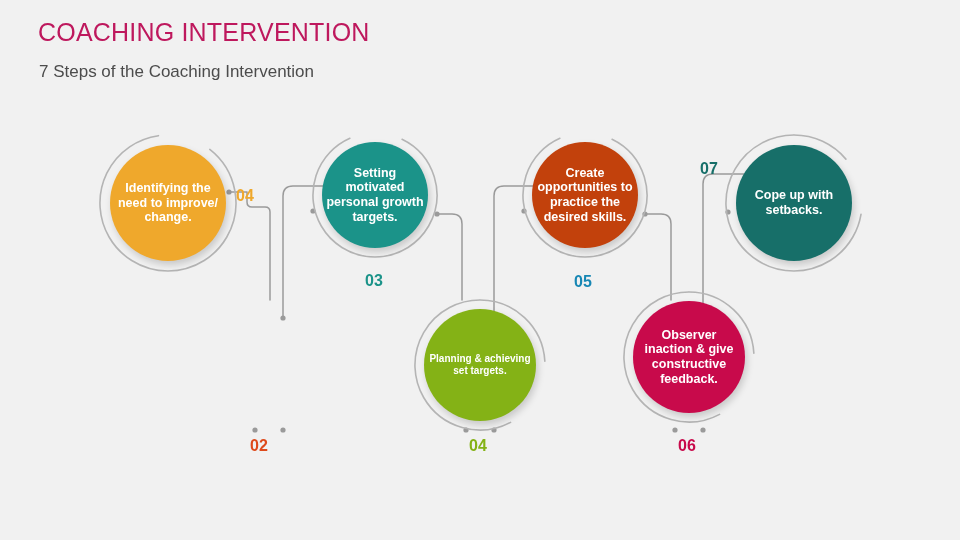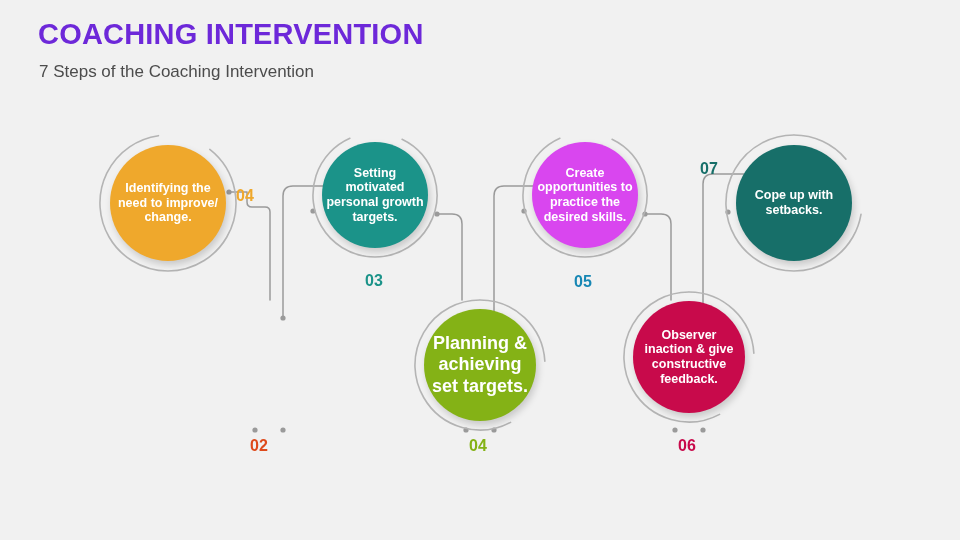--- a/index.html
+++ b/index.html
@@ -19,23 +19,23 @@
     width: 960px;
     height: 540px;
     background: #f1f1f1;
   }
 
   
   #title {
     position: absolute;
     left: 38px;
     top: 18px;
-    font-size: 29px;
-    font-weight: bold;
-    color: #6d28d9;
+    font-size: 25px;
+    font-weight: normal;
+    color: #be185d;
     letter-spacing: 0.2px;
     white-space: nowrap;
   }
   #subtitle {
     position: absolute;
     left: 39px;
     top: 62px;
     font-size: 17px;
     font-weight: normal;
     color: #4c4c4c;
@@ -146,31 +146,31 @@
     <div class="bubble" style="left:11px; top:11px; width:106px; height:106px; background:#1b9389; font-size:12.5px;">
       <span>Setting motivated personal growth targets.</span>
     </div>
   </div>
   <div class="num" style="left:365px; top:272px; color:#1b9389;">03</div>
 
   <div class="node" style="left:413px; top:298px; width:134px; height:134px;">
     <svg class="ring" width="134" height="134" viewBox="0 0 134 134">
       <path d="M 67 2 A 65 65 0 1 1 66.9 2" fill="none" stroke="#b4b4b4" stroke-width="1.6" stroke-dasharray="336 74" stroke-dashoffset="-172" stroke-linecap="round"></path>
     </svg>
-    <div class="bubble" style="left:11px; top:11px; width:112px; height:112px; background:#84b216; font-size:18px;">
+    <div class="bubble" style="left:11px; top:11px; width:112px; height:112px; background:#84b216; font-size:10px;">
       <span>Planning &amp; achieving set targets.</span>
     </div>
   </div>
   <div class="num" style="left:469px; top:437px; color:#84b216;">04</div>
 
   <div class="node" style="left:521px; top:131px; width:128px; height:128px;">
     <svg class="ring" width="128" height="128" viewBox="0 0 128 128">
       <path d="M 64 2 A 62 62 0 1 1 63.9 2" fill="none" stroke="#b4b4b4" stroke-width="1.6" stroke-dasharray="335 55" stroke-dashoffset="-28" stroke-linecap="round"></path>
     </svg>
-    <div class="bubble" style="left:11px; top:11px; width:106px; height:106px; background:#d946ef; font-size:12.5px;">
+    <div class="bubble" style="left:11px; top:11px; width:106px; height:106px; background:#c2410c; font-size:12.5px;">
       <span>Create opportunities to practice the desired skills.</span>
     </div>
   </div>
   <div class="num" style="left:574px; top:273px; color:#1787b4;">05</div>
 
   <div class="node" style="left:622px; top:290px; width:134px; height:134px;">
     <svg class="ring" width="134" height="134" viewBox="0 0 134 134">
       <path d="M 67 2 A 65 65 0 1 1 66.9 2" fill="none" stroke="#b4b4b4" stroke-width="1.6" stroke-dasharray="336 74" stroke-dashoffset="-172" stroke-linecap="round"></path>
     </svg>
     <div class="bubble" style="left:11px; top:11px; width:112px; height:112px; background:#c80a4b; font-size:12.5px;">

